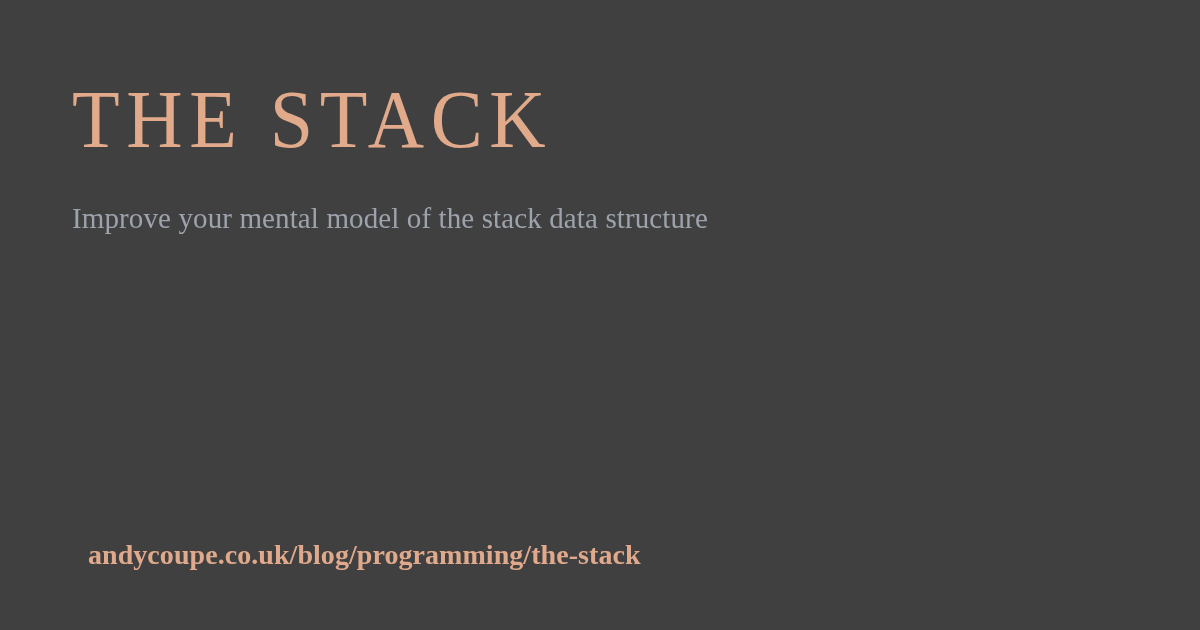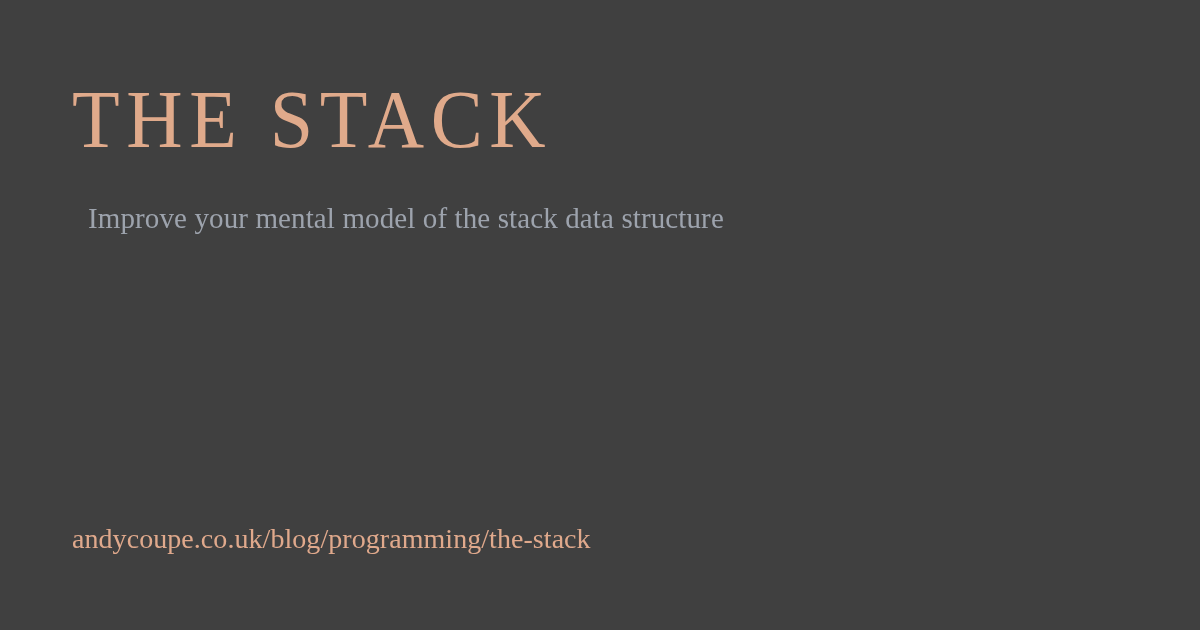--- a/index.html
+++ b/index.html
@@ -48,21 +48,21 @@
     text-transform: uppercase;
     font-variant: small-caps;
     white-space: nowrap;
     transform: scaleY(1.06);
     transform-origin: left top;
   }
 
   
   .subtitle-block {
     position: absolute;
-    left: 16px;
+    left: 0;
     top: 200px;
     text-align: right;
   }
 
   .og-subtitle {
     margin: 0;
     font-family: "Liberation Serif", "DejaVu Serif", serif;
     font-size: 29px;
     font-weight: 400;
     line-height: 1.25;
@@ -72,24 +72,24 @@
   }
 
   
   .footer-block {
     position: absolute;
     left: 0;
     top: 522px;
   }
 
   .og-url {
-    margin: 0;
+    margin: 16px;
     font-family: "Liberation Serif", "DejaVu Serif", serif;
     font-size: 28px;
-    font-weight: 400;
+    font-weight: 700;
     line-height: 1.2;
     letter-spacing: 0.002em;
     color: #e0a98c;
     white-space: nowrap;
   }
 </style>
 </head>
 <body>
 
 <div class="og-card">

